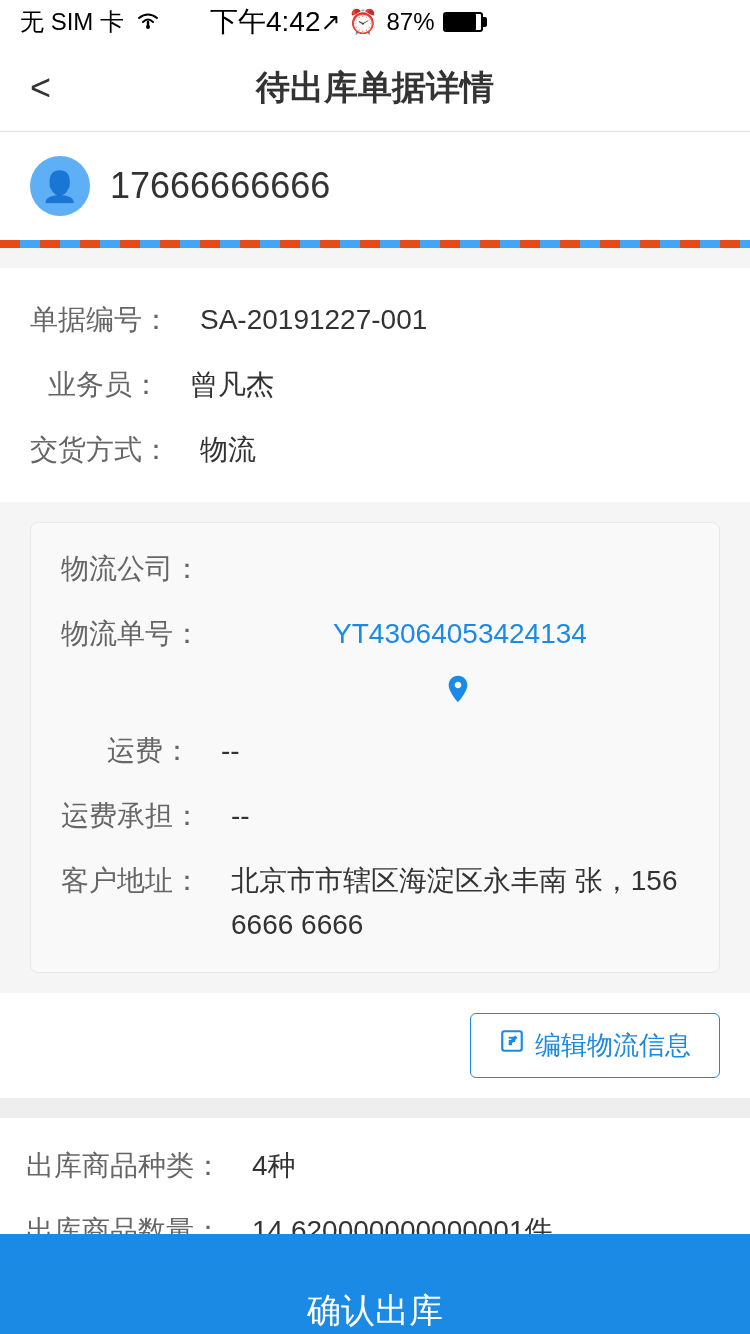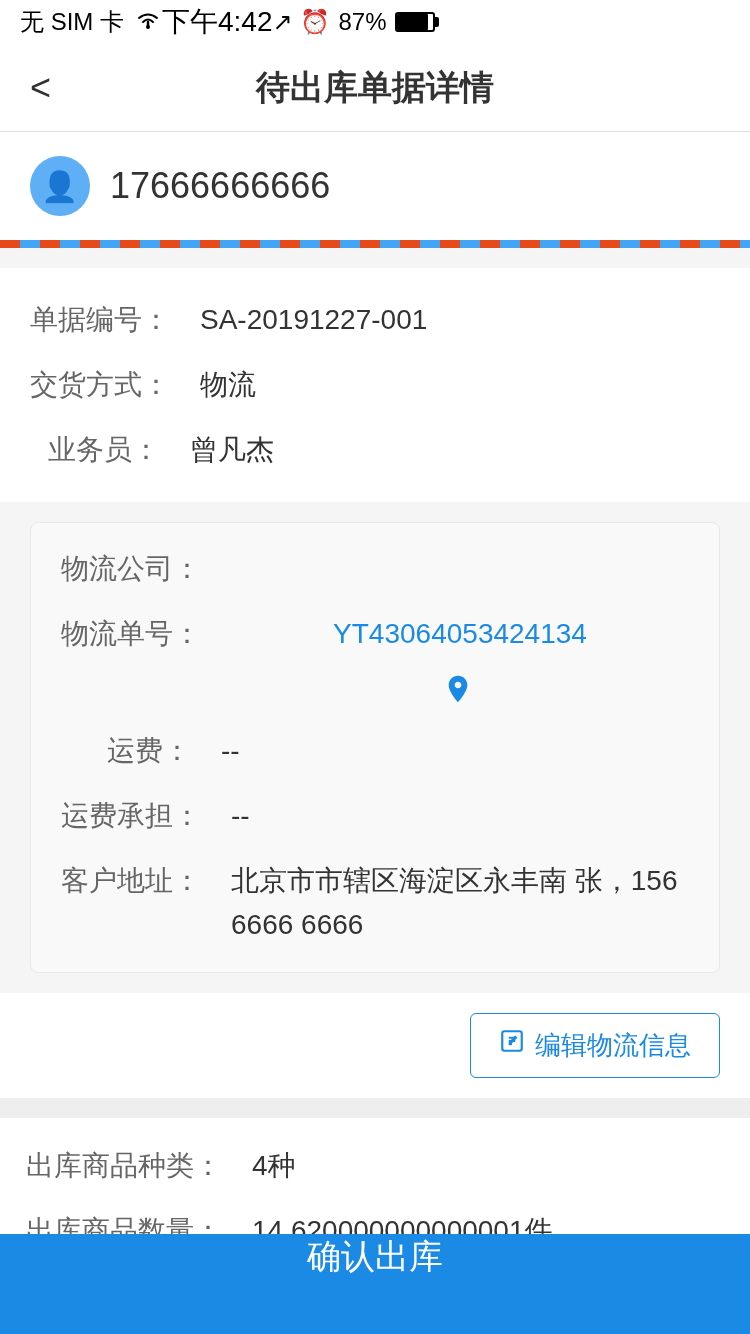--- a/index.html
+++ b/index.html
@@ -19,21 +19,21 @@
       width: 750px;
       height: 44px;
       background: #fff;
       display: flex;
       align-items: center;
       padding: 0 20px;
       font-size: 24px;
       color: #000;
     }
     .status-left { display: flex; align-items: center; gap: 10px; }
-    .status-center { font-size: 28px; font-weight: 500; }
+    .status-center { font-size: 28px; font-weight: 500; margin-left: 48px; }
     .status-right { display: flex; align-items: center; gap: 8px; font-size: 24px; }
     .battery-icon {
       width: 40px; height: 20px;
       border: 2px solid #000;
       border-radius: 3px;
       position: relative;
       display: inline-flex;
       align-items: center;
     }
     .battery-icon::after {
@@ -224,21 +224,21 @@
 
     
     .confirm-btn-bar {
       position: fixed;
       bottom: 0;
       left: 0;
       width: 750px;
       height: 100px;
       background: #1a8ae5;
       display: flex;
-      align-items: flex-start;
+      align-items: flex-end;
       justify-content: center;
       cursor: pointer;
     }
     .confirm-btn-label {
       color: #fff;
       font-size: 34px;
       font-weight: 500;
     }
   </style>
 </head>
@@ -280,26 +280,26 @@
 </div>
 
 <div class="dashed-divider"></div>
 
 <div class="info-section">
   <div class="info-row">
     <span class="info-label">单据编号：</span>
     <span class="info-value">SA-20191227-001</span>
   </div>
   <div class="info-row">
+    <span class="info-label">业务员：</span>
+    <span class="info-value">曾凡杰</span>
+  </div>
+  <div class="info-row">
     <span class="info-label">交货方式：</span>
     <span class="info-value">物流</span>
-  </div>
-  <div class="info-row">
-    <span class="info-label">业务员：</span>
-    <span class="info-value">曾凡杰</span>
   </div>
 </div>
 
 <div class="logistics-card">
   <div class="info-row">
     <span class="info-label">物流公司：</span>
   </div>
   <div class="info-row">
     <span class="info-label">物流单号：</span>
     <span class="info-value with-icon">

